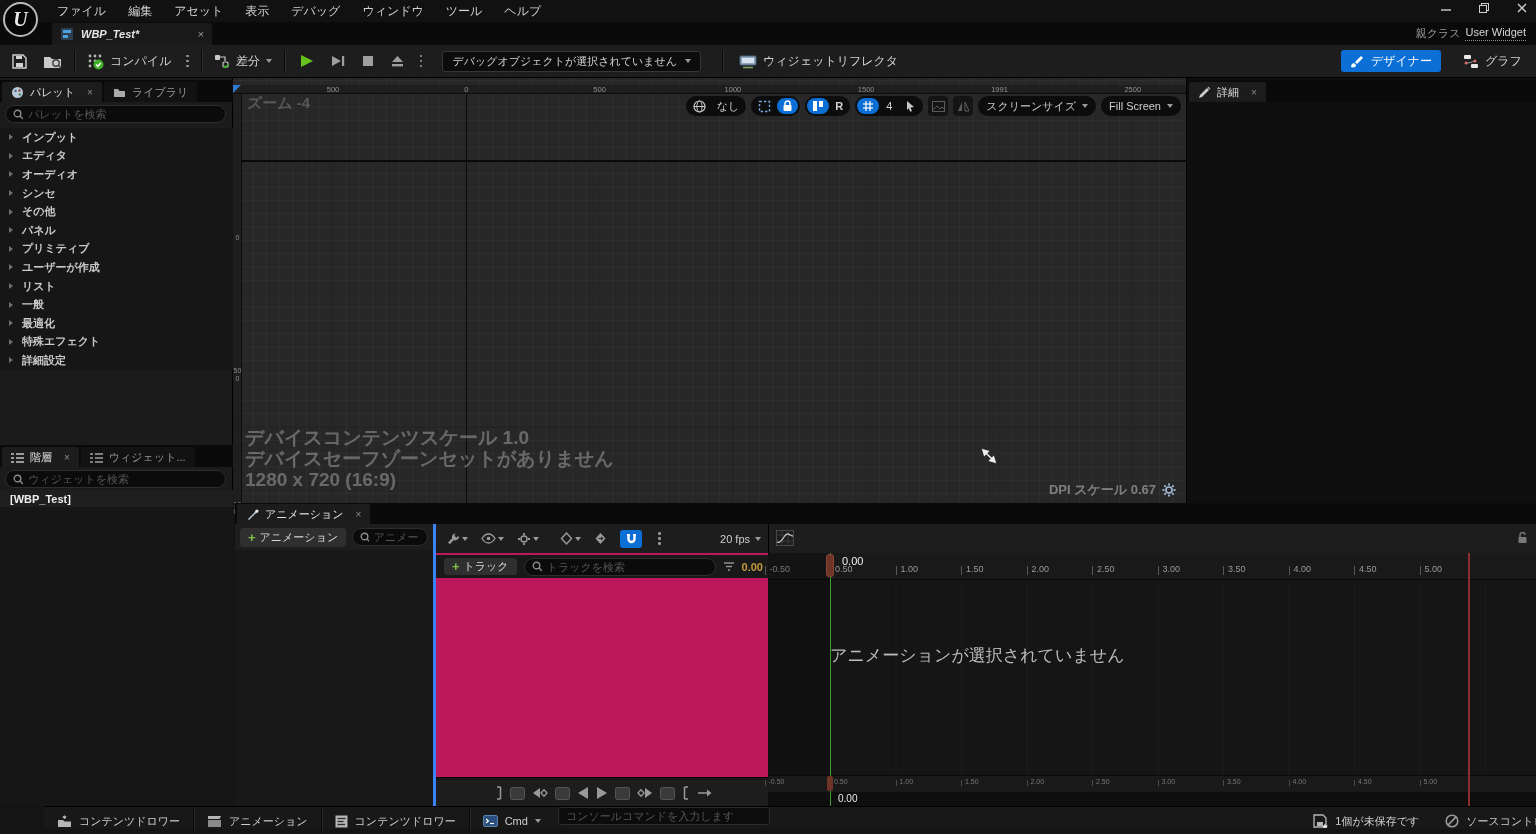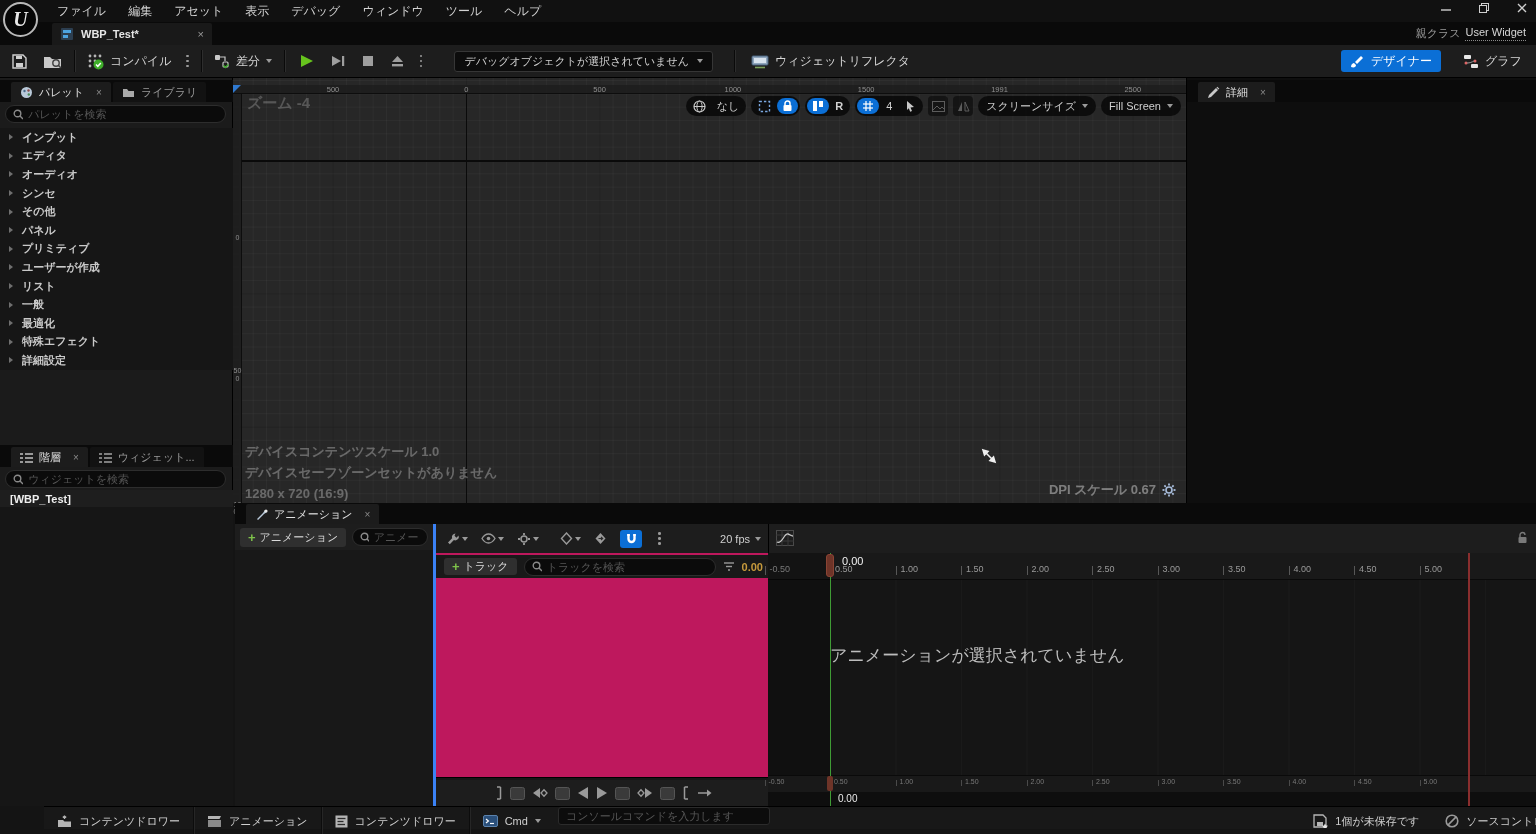--- a/index.html
+++ b/index.html
@@ -14,38 +14,38 @@
 
   
   #menubar { left:0; top:0; width:1536px; height:22px; background:#111111; padding-left:46px; gap:2px; }
   .menu-item { padding:0 11px; font-size:12px; color:#d2d2d2; cursor:default; }
   #ue-logo { left:3px; top:2px; width:35px; height:35px; border:2px solid #b9b9b9; border-radius:50%; background:#060606; z-index:30; display:flex; align-items:center; justify-content:center; }
   #ue-logo span { font-family:"Liberation Serif","DejaVu Serif",serif; font-style:italic; font-weight:bold; font-size:20px; color:#e8e8e8; }
   #winctrl { right:8px; top:2px; gap:26px; z-index:31; }
   #winctrl .wc { color:#cfcfcf; }
 
   #tabrow { left:0; top:22px; width:1536px; height:23px; background:#0a0a0a; }
-  .asset-tab { position:absolute; left:52px; top:1px; height:22px; width:160px; background:#191919; display:flex; align-items:center; gap:7px; padding:0 8px; border-radius:2px 2px 0 0; }
+  .asset-tab { position:absolute; left:52px; top:1px; height:22px; width:160px; background:#191919; display:flex; align-items:center; gap:7px; padding:0 8px; border-radius:2px 2px 0 0;font-style:italic; }
   .asset-tab .ttl { font-size:11px; font-weight:bold; color:#e6e6e6; }
   .asset-tab .x { margin-left:auto; color:#9a9a9a; font-size:11px; }
   #parentclass { position:absolute; right:10px; top:4px; font-size:11px; color:#9a9a9a; display:flex; gap:5px; }
   #parentclass .val { color:#d6d6d6; border-bottom:1px dotted #8a8a8a; }
 
   #toolbar { left:0; top:45px; width:1536px; height:33px; background:#1d1d1d; border-bottom:1px solid #000; padding-left:8px; gap:9px; }
   .sep-v { width:1px; height:22px; background:#0a0a0a; box-shadow:1px 0 0 #2d2d2d; }
   .tbtn { display:flex; align-items:center; gap:6px; color:#d6d6d6; font-size:12px; padding:0 3px; }
   .chev { width:0; height:0; border-left:3.5px solid transparent; border-right:3.5px solid transparent; border-top:4px solid #9a9a9a; display:inline-block; }
   .dots3 { display:inline-flex; flex-direction:column; gap:2.5px; padding:0 3px; }
   .dots3 i { width:2.5px; height:2.5px; background:#9a9a9a; border-radius:50%; }
   .debug-pill { display:flex; align-items:center; gap:8px; background:#0c0c0c; border:1px solid #363636; border-radius:3px; height:21px; padding:0 9px; font-size:11px; color:#d2d2d2; }
   #designer-btn { left:1341px; top:50px; width:100px; height:22px; border-radius:3px; background:var(--accent); color:#fff; font-size:12px; display:flex; align-items:center; justify-content:center; gap:6px; }
   #graph-btn { left:1463px; top:50px; height:22px; display:flex; align-items:center; gap:6px; color:#d6d6d6; font-size:12px; }
 
   
-  .tabstrip { background:#0a0a0a; display:flex; align-items:flex-end; padding-left:11px; gap:2px; }
+  .tabstrip { background:#0a0a0a; display:flex; align-items:flex-end; padding-left:2px; gap:2px; }
   .tab { display:flex; align-items:center; gap:6px; height:20px; padding:0 9px; background:#121212; color:#9a9a9a; font-size:11px; border-radius:2px 2px 0 0; }
   .tab.active { background:#1c1c1c; color:#e2e2e2; }
   .tab .x { color:#8a8a8a; font-size:10px; margin-left:6px; }
   .pill-input { display:flex; align-items:center; background:#0b0b0b; border:1px solid #2d2d2d; border-radius:10px; height:18px; padding:0 7px; gap:5px; flex:1; }
 
   
   #leftpanel { left:0; top:78px; width:233px; height:728px; background:#1b1b1b; border-right:1px solid #000; }
   #palette-tabs { position:absolute; left:0; top:2px; width:233px; height:22px; }
   #palette-search { position:absolute; left:5px; top:27px; width:221px; }
   #palette-list { position:absolute; left:0; top:50px; width:233px; background:#161616; }
@@ -72,21 +72,21 @@
   #ruler-left { position:absolute; left:0; top:16px; width:9px; height:409px; background:rgba(30,30,30,0.9); border-right:1px solid #0d0d0d; }
   .rlnum { position:absolute; left:0; width:9px; font-size:7px; line-height:7.5px; color:#8f8f8f; word-break:break-all; text-align:center; }
   #axis-v { position:absolute; left:232.5px; top:16px; width:1.5px; height:409px; background:#0a0a0a; }
   #axis-h { position:absolute; left:9px; top:82px; width:944px; height:1.5px; background:#0a0a0a; }
   #zoom-label { position:absolute; left:14px; top:16px; font-size:15px; font-weight:bold; color:rgba(255,255,255,0.22); }
   #canvas-toolbar { position:absolute; right:5px; top:18px; display:flex; gap:5px; align-items:center; }
   .cpill { display:flex; align-items:center; background:rgba(8,8,8,0.85); border-radius:10px; height:20px; padding:2px; gap:1px; }
   .seg { height:16px; min-width:18px; display:flex; align-items:center; justify-content:center; padding:0 5px; border-radius:8px; font-size:11px; color:#d0d0d0; gap:4px; }
   .seg.on { background:var(--accent); }
   .cico { height:20px; width:20px; display:flex; align-items:center; justify-content:center; background:rgba(8,8,8,0.6); border-radius:4px; }
-  #canvas-info { position:absolute; left:12px; top:363px; font-size:13px; font-weight:bold; color:rgba(255,255,255,0.30); line-height:21px; }
+  #canvas-info { position:absolute; left:12px; top:349px; font-size:19px; font-weight:bold; color:rgba(255,255,255,0.30); line-height:21px; }
   #dpi-row { position:absolute; right:10px; top:403px; display:flex; align-items:center; gap:6px; font-size:13px; font-weight:bold; color:rgba(255,255,255,0.40); }
   #cursor-ico { position:absolute; left:748px; top:370px; }
   #corner-tri { position:absolute; left:0; top:7px; width:0; height:0; border-top:8px solid #2f79d0; border-right:8px solid transparent; }
 
   
   #rightpanel { left:1186px; top:78px; width:350px; height:425px; background:#0e0e0e; border-left:1px solid #000; }
   #details-tabs { position:absolute; left:0; top:2px; width:350px; height:22px; }
 
   
   #seqtabs { left:235px; top:503px; width:1301px; height:21px; }
@@ -259,21 +259,21 @@
         <svg width="15" height="14">
           <path d="M2 8l5.5-6L13 8z" fill="#9e9e9e"></path>
           <rect x="2" y="10" width="11" height="2.4" fill="#9e9e9e"></rect>
         </svg>
       </span>
     <span class="dots3">
         <i></i>
         <i></i>
         <i></i>
       </span>
-    <span class="debug-pill" style="margin-left:20px;">
+    <span class="debug-pill" style="margin-left:8px;">
       <span>デバッグオブジェクトが選択されていません</span>
         <span class="chev"></span>
     </span>
     <span class="sep-v" style="margin-left:12px;"></span>
     <span class="tbtn" style="margin-left:4px;">
       <svg width="18" height="15">
           <rect x="1" y="2" width="16" height="9" rx="1" fill="#8fa6bd" stroke="#46617c"></rect>
           <rect x="3" y="4" width="12" height="5" fill="#d7e3ee"></rect>
           <line x1="4" y1="13.5" x2="14" y2="13.5" stroke="#7aa05a" stroke-width="1.6"></line>
         </svg>

